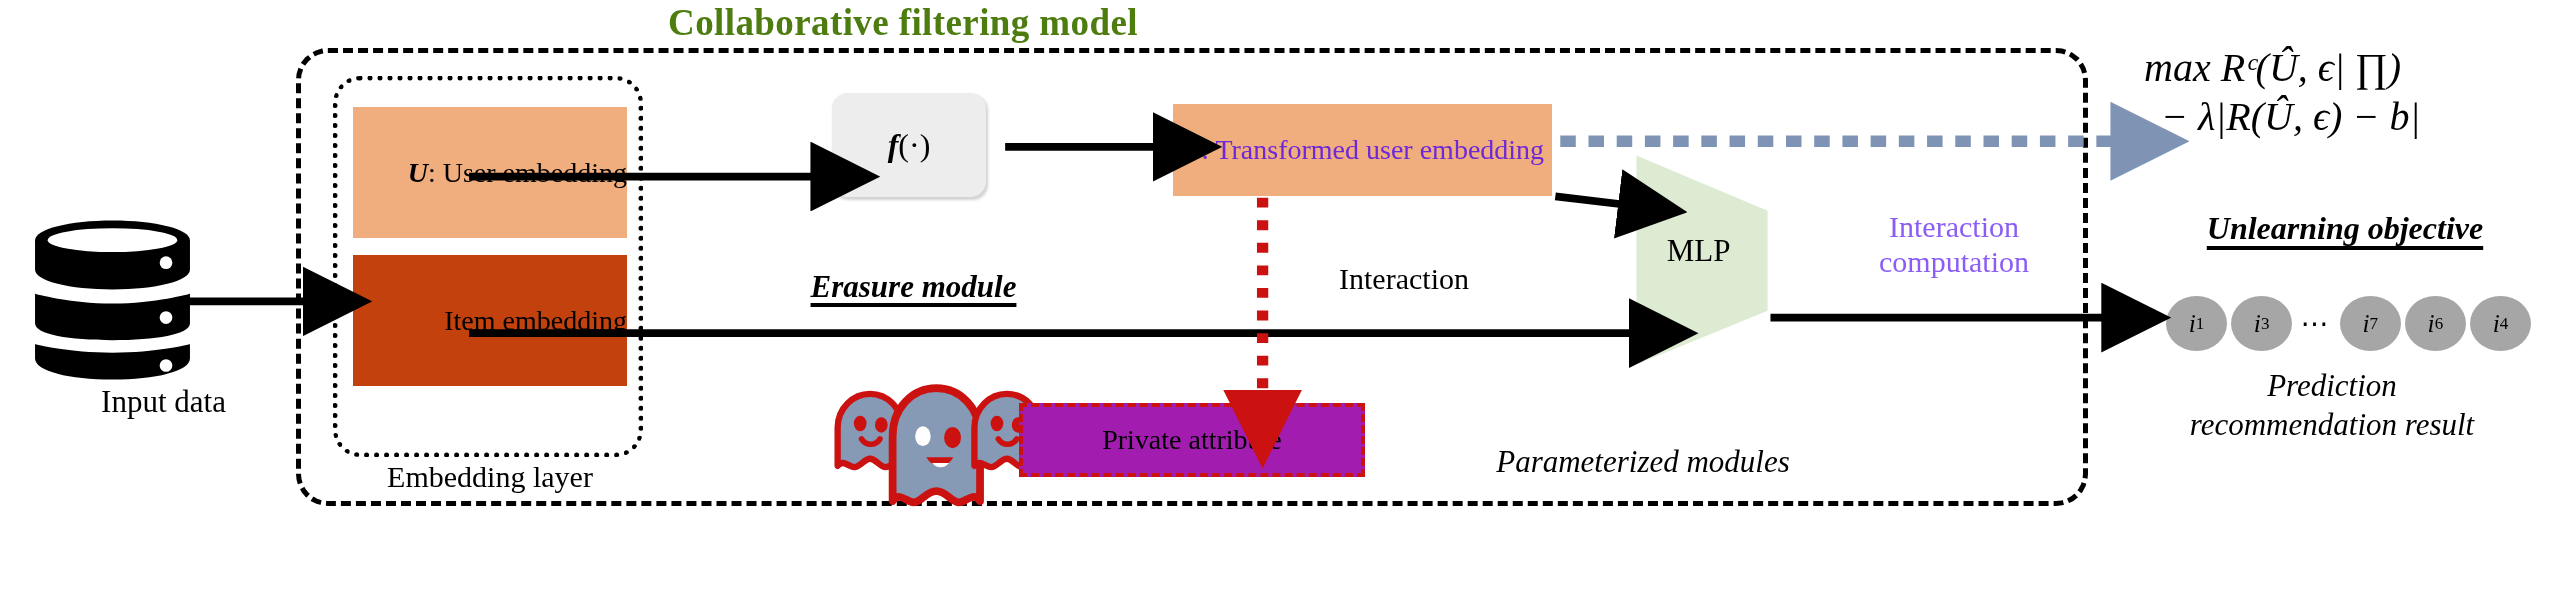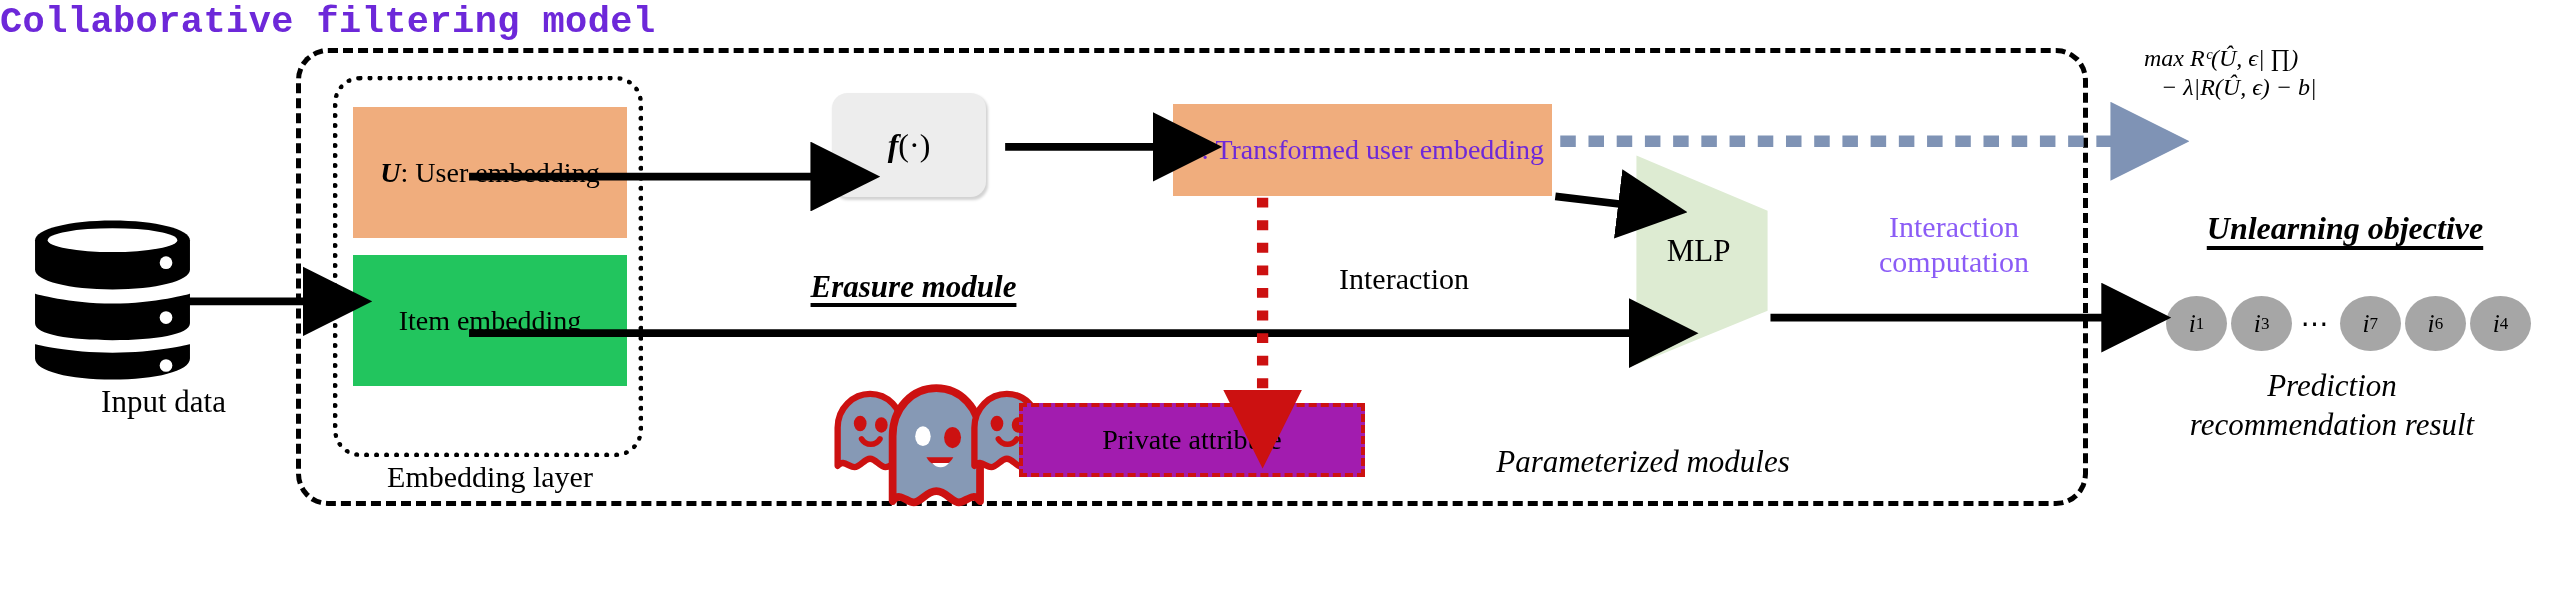--- a/index.html
+++ b/index.html
@@ -16,25 +16,25 @@
     height: 607px;
     background: #ffffff;
     overflow: hidden;
   }
   .abs { position: absolute; }
 
   
   #title {
     left: 0; top: 1.4px;
     width: 1806px;
+    text-align: center;
     font-size: 37px;
     font-weight: bold;
-    color: #6d28d9;
+    color: #4d7c0f;
     letter-spacing: 0.4px;
-    font-family: Liberation Mono, monospace;
   }
 
   
   #cf-container {
     left: 296px; top: 48px;
     width: 1792px; height: 458px;
     border: 5px dashed #000000;
     border-radius: 32px;
     box-sizing: border-box;
   }
@@ -45,35 +45,35 @@
     width: 310px; height: 381px;
     border: 5px dotted #000000;
     border-radius: 27px;
     box-sizing: border-box;
   }
 
   
   .embed-block {
     display: flex;
     align-items: center;
-    justify-content: center;
+    justify-content: flex-end;
     text-align: center;
     font-size: 28px;
     line-height: 1.18;
     color: #000;
   }
   #user-embedding {
     left: 353px; top: 107px;
     width: 274px; height: 131px;
     background: #F0AD7D;
   }
   #item-embedding {
     left: 353px; top: 255px;
     width: 274px; height: 131px;
-    background: #22c55e;
+    background: #c2410c;
   }
   .embed-sym { font-weight: bold; font-style: italic; }
 
   
   #embedding-caption {
     left: 310px; top: 460px;
     width: 360px;
     text-align: center;
     font-size: 30px;
     color: #000;
@@ -182,21 +182,21 @@
     text-align: center;
     font-size: 30px;
     line-height: 1.15;
     color: #000;
   }
 
   
   #objective-eq {
     left: 2144px; top: 44px;
     width: 423px;
-    font-size: 24px;
+    font-size: 40px;
     line-height: 1.22;
     color: #000;
     font-style: italic;
   }
   #objective-eq .ln2 { padding-left: 17px; display: block; }
   #unlearn-caption {
     left: 2123px; top: 210px;
     width: 444px;
     text-align: center;
     font-size: 32px;

